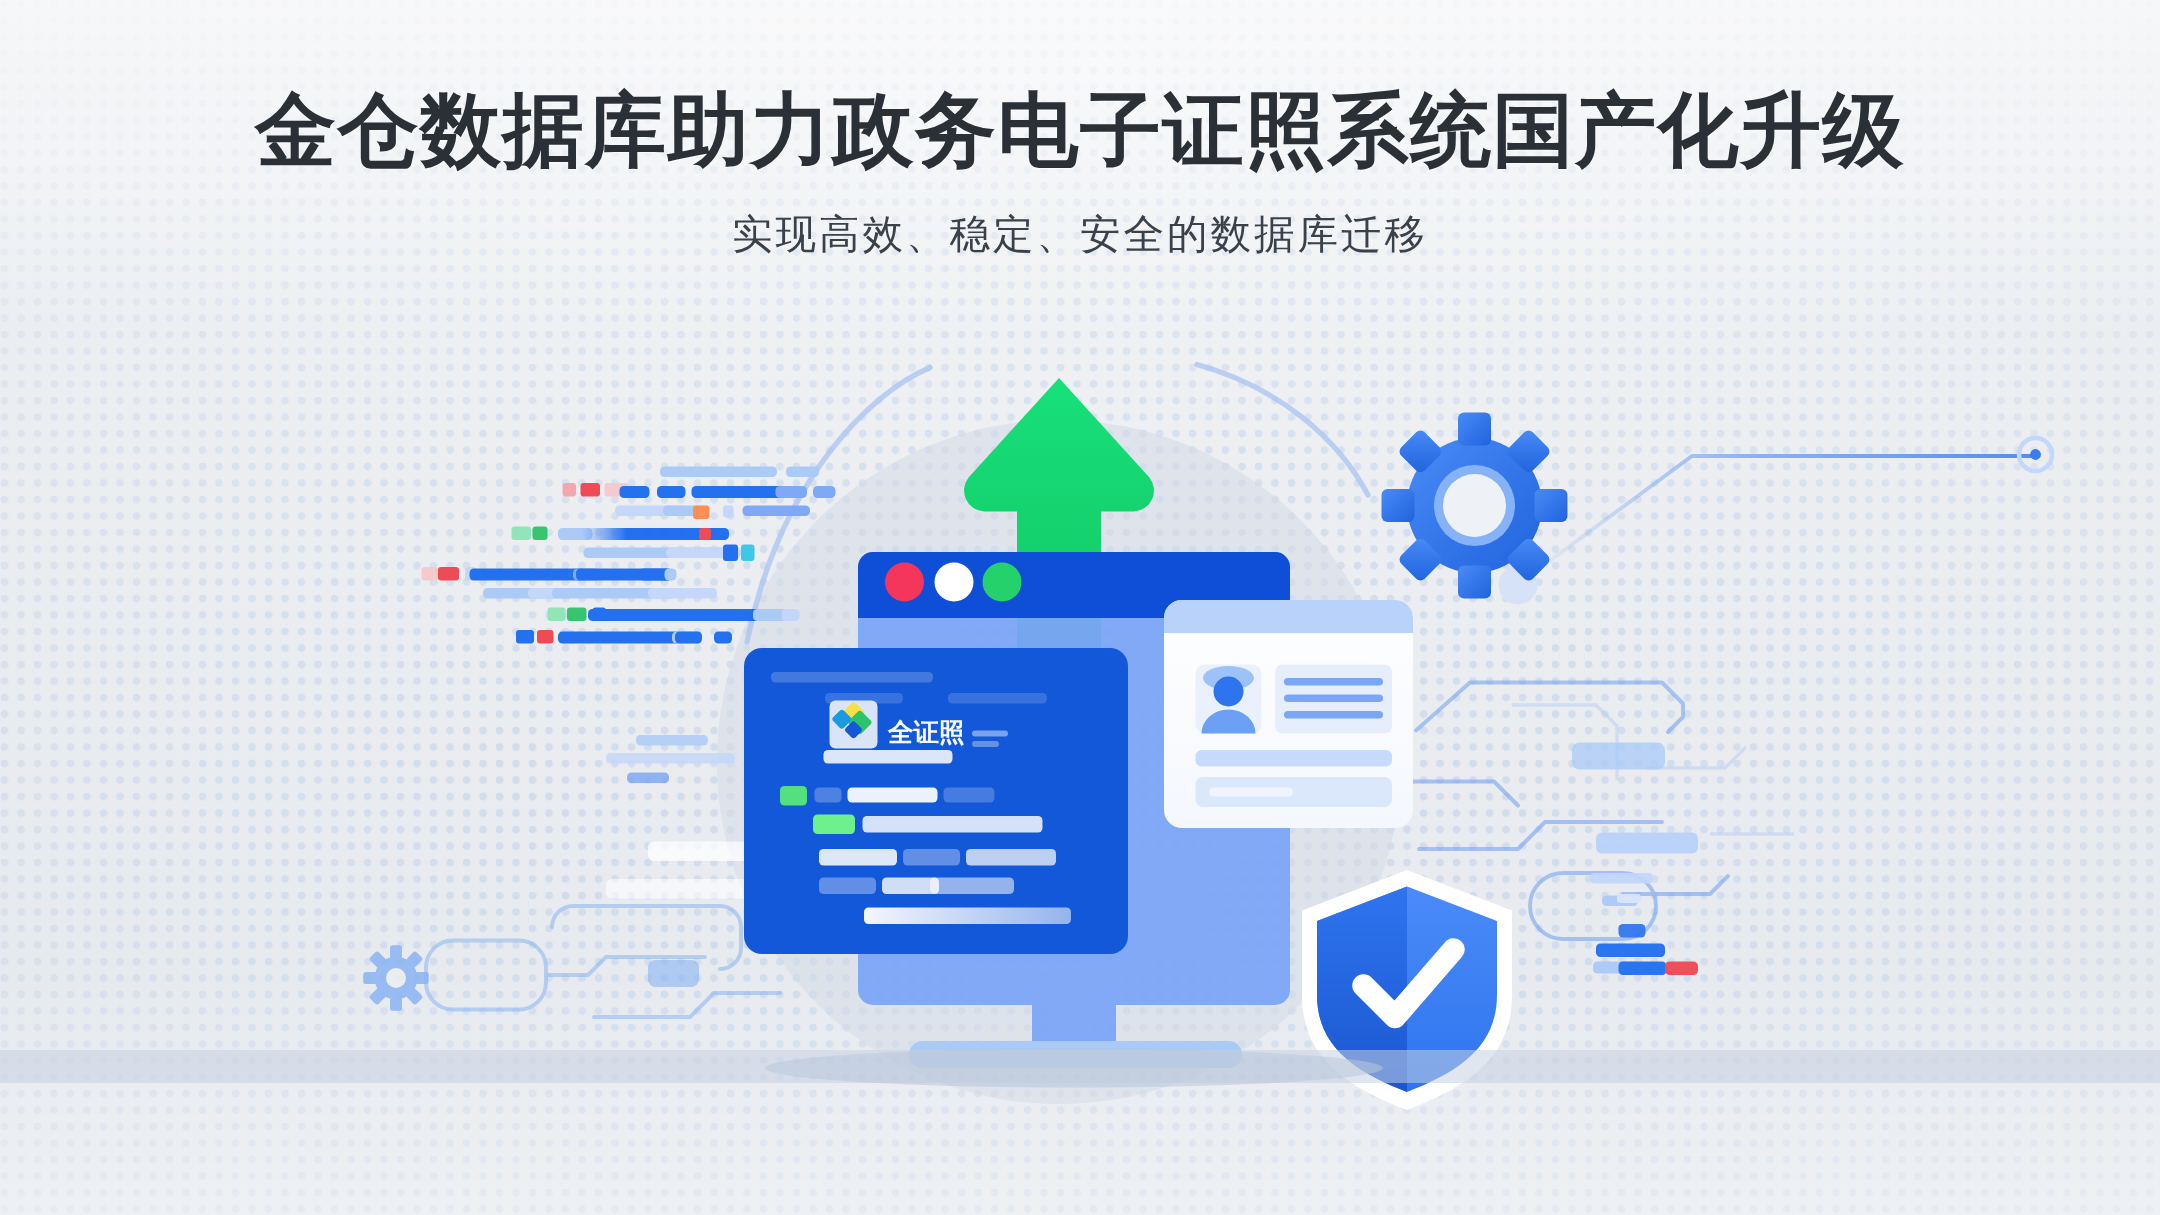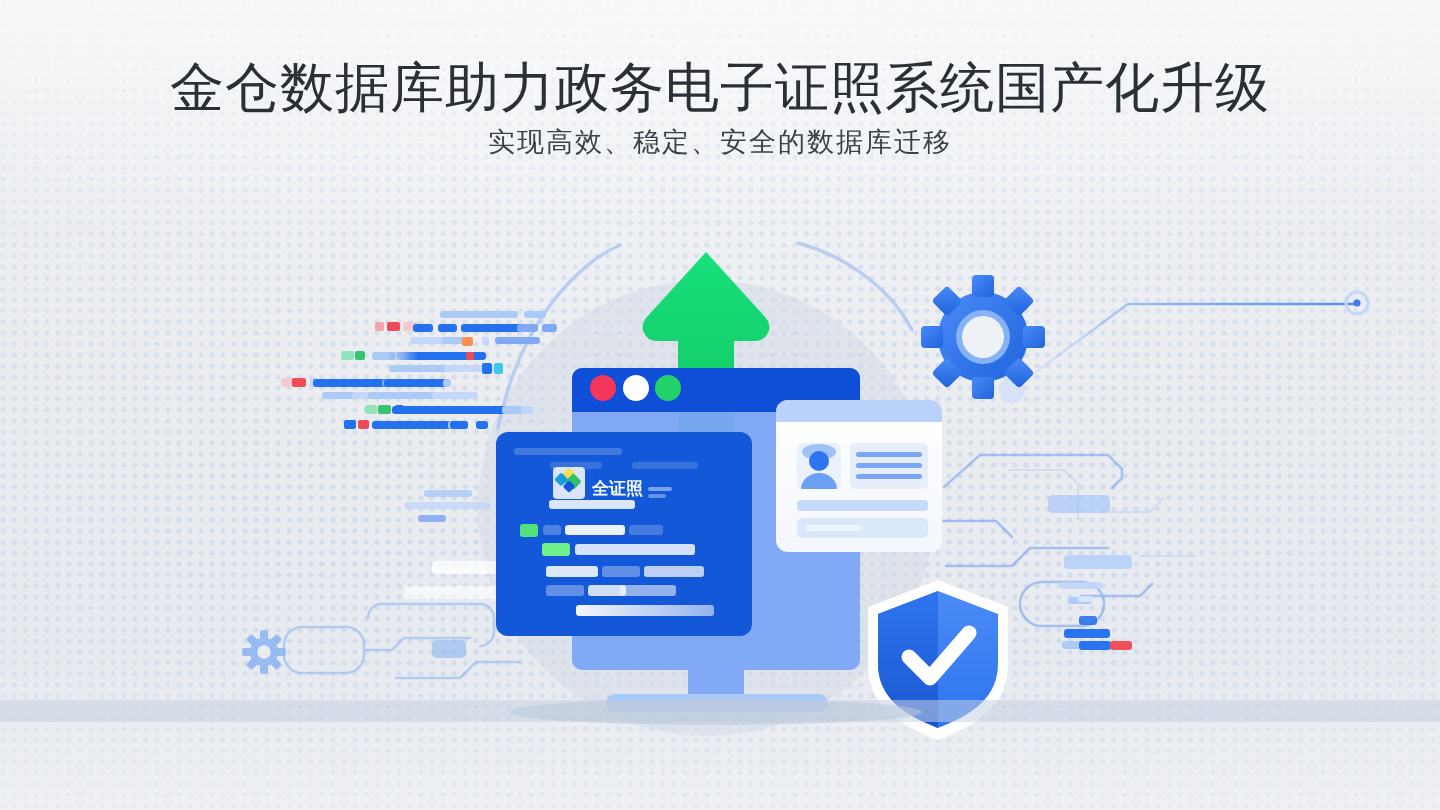--- a/index.html
+++ b/index.html
@@ -25,26 +25,26 @@
     pointer-events:none;
   }
   .vignette{
     position:absolute;inset:0;pointer-events:none;
     background:linear-gradient(180deg, rgba(255,255,255,.55) 0%, rgba(255,255,255,0) 28%),
                linear-gradient(0deg, rgba(255,255,255,.35) 0%, rgba(255,255,255,0) 20%);
   }
   
   .header{position:absolute;left:0;right:0;top:58px;text-align:center;z-index:40;}
   .title{
-    font-size:54px;line-height:1.08;font-weight:400;color:#2b3036;
+    font-size:54px;line-height:1.08;font-weight:700;color:#2b3036;
     letter-spacing:1px;white-space:nowrap;
     text-shadow:0 1px 0 rgba(255,255,255,.6);
   }
   .subtitle{
-    margin-top:8px;font-size:27px;font-weight:400;color:#3b4149;letter-spacing:2px;
+    margin-top:22px;font-size:27px;font-weight:400;color:#3b4149;letter-spacing:2px;
   }
   
   .art{position:absolute;left:0;top:0;width:1256px;height:810px;z-index:10;}
   .art svg{position:absolute;left:0;top:0;}
 </style>
 </head>
 <body>
 
 <div class="stage">
 

